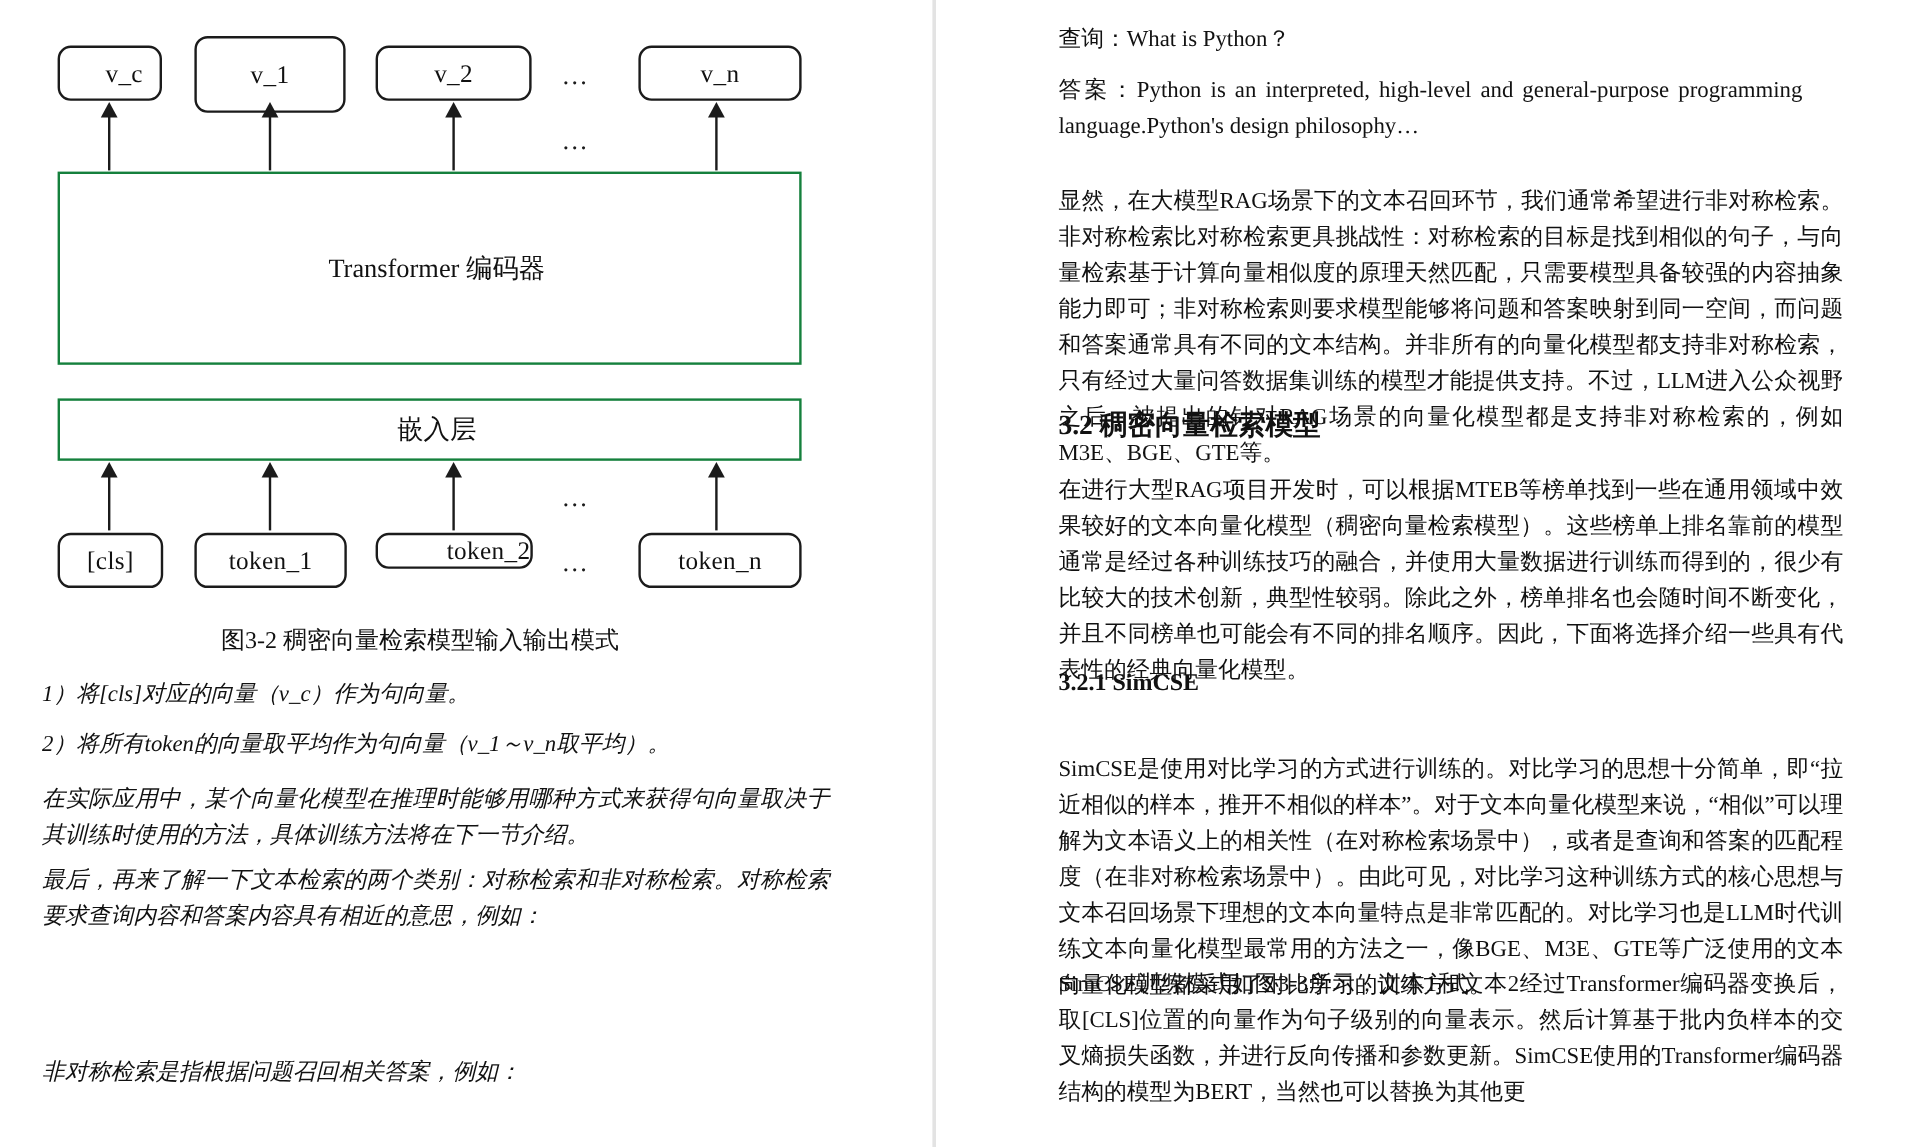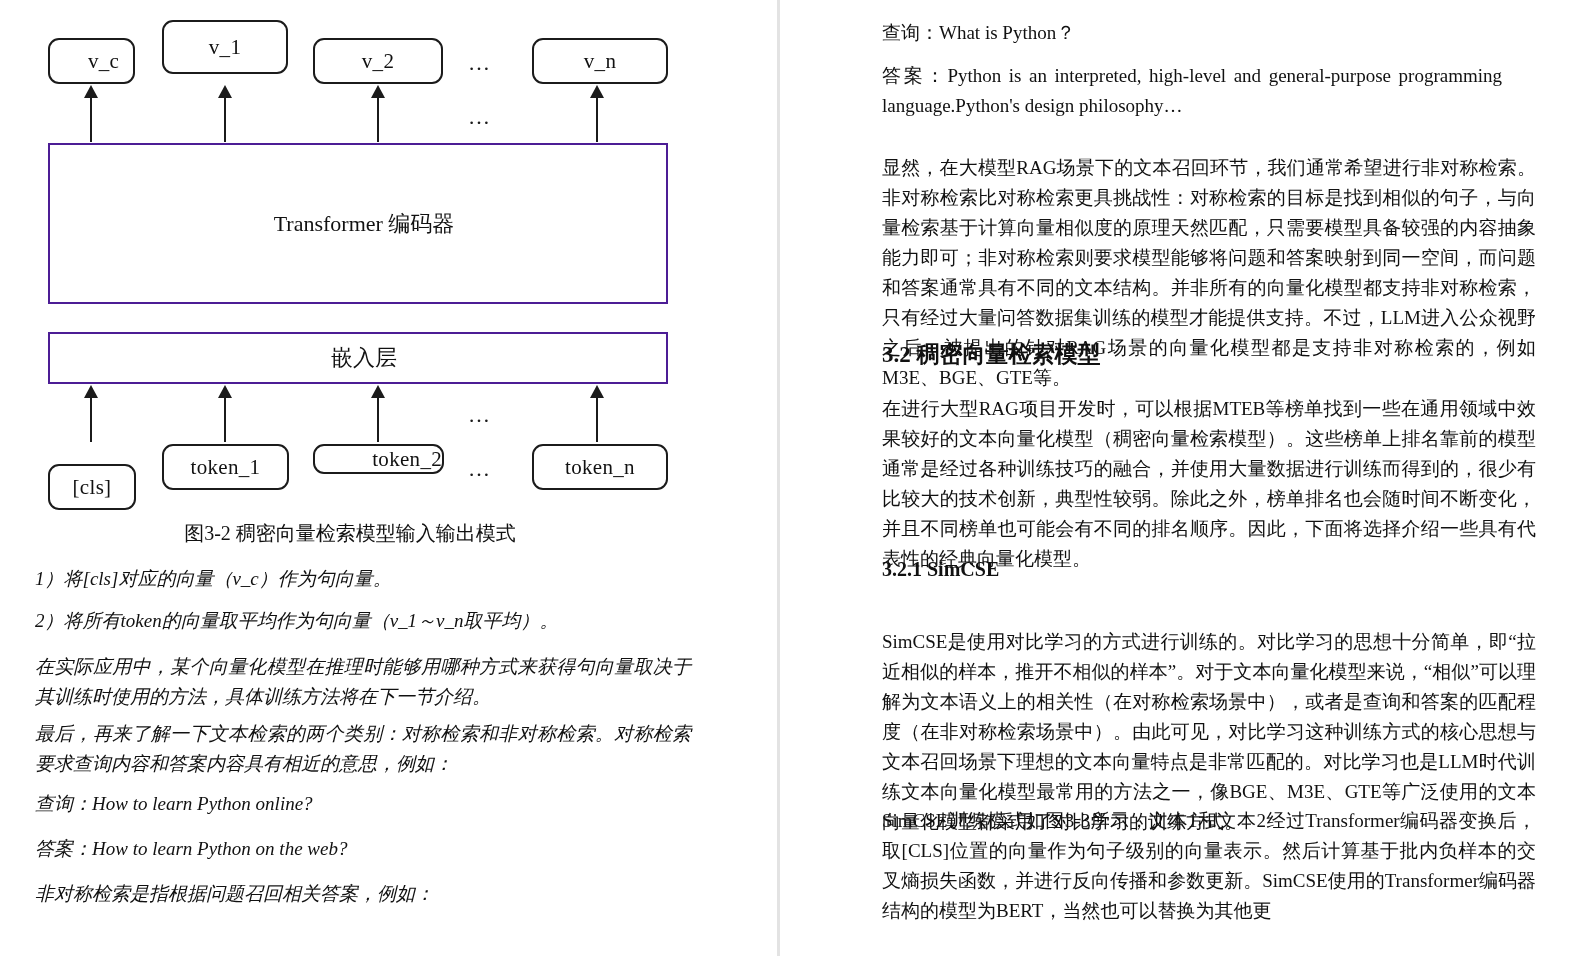--- a/index.html
+++ b/index.html
@@ -49,21 +49,21 @@
     background: #ffffff;
     display: flex;
     align-items: center;
     justify-content: center;
     font-size: 21px;
     letter-spacing: .3px;
     box-sizing: border-box;
   }
   .bigbox {
     position: absolute;
-    border: 2px solid #4c1d95;
+    border: 2px solid #15803d;
     background: #ffffff;
     display: flex;
     align-items: center;
     justify-content: center;
     font-size: 22px;
     box-sizing: border-box;
     padding-left: 12px;
   }
   .arrow {
     position: absolute;
@@ -126,21 +126,21 @@
 
 <div class="page">
 
   <div class="col-left">
 
     <div class="figure">
 
       <div class="node" style="left:48px; top:38px; width:87px; height:46px;padding-left:24px;">
         <span>v_c</span>
       </div>
-      <div class="node" style="left:162px; top:20px; width:126px; height:54px;">
+      <div class="node" style="left:162px; top:30px; width:126px; height:64px;">
         <span>v_1</span>
       </div>
       <div class="node" style="left:313px; top:38px; width:130px; height:46px;">
         <span>v_2</span>
       </div>
       <div class="dots" style="left:468px; top:52px;">…</div>
       <div class="node" style="left:532px; top:38px; width:136px; height:46px;">
         <span>v_n</span>
       </div>
 
@@ -157,21 +157,21 @@
       <div class="bigbox" style="left:48px; top:332px; width:620px; height:52px;">
         <span>嵌入层</span>
       </div>
 
       <div class="arrow" style="left:90px; top:396px; height:46px;"></div>
       <div class="arrow" style="left:224px; top:396px; height:46px;"></div>
       <div class="arrow" style="left:377px; top:396px; height:46px;"></div>
       <div class="dots" style="left:468px; top:404px;">…</div>
       <div class="arrow" style="left:596px; top:396px; height:46px;"></div>
 
-      <div class="node" style="left:48px; top:464px; width:88px; height:46px;">
+      <div class="node" style="left:48px; top:444px; width:88px; height:46px;">
         <span>[cls]</span>
       </div>
       <div class="node" style="left:162px; top:444px; width:127px; height:46px;">
         <span>token_1</span>
       </div>
       <div class="node" style="left:313px; top:444px; width:131px; height:30px;justify-content:flex-end;">
         <span>token_2</span>
       </div>
       <div class="dots" style="left:468px; top:458px;">…</div>
       <div class="node" style="left:532px; top:444px; width:136px; height:46px;">
@@ -183,23 +183,21 @@
     <div class="fig-caption">图3-2 稠密向量检索模型输入输出模式</div>
 
     <div class="para" style="top:564px;">1）将[cls]对应的向量（v_c）作为句向量。</div>
 
     <div class="para" style="top:606px;">2）将所有token的向量取平均作为句向量（v_1～v_n取平均）。</div>
 
     <div class="para" style="top:652px;">在实际应用中，某个向量化模型在推理时能够用哪种方式来获得句向量取决于其训练时使用的方法，具体训练方法将在下一节介绍。</div>
 
     <div class="para" style="top:719px;">最后，再来了解一下文本检索的两个类别：对称检索和非对称检索。对称检索要求查询内容和答案内容具有相近的意思，例如：</div>
 
-    <div class="para" style="top:789px;">查询：How to learn Python online?</div>
-
-    <div class="para" style="top:834px;">答案：How to learn Python on the web?</div>
+
 
     <div class="para" style="top:879px;">非对称检索是指根据问题召回相关答案，例如：</div>
 
   </div>
 
   <div class="col-divider"></div>
 
   <div class="col-right">
 
     <div class="para" style="top:18px;">查询：What is Python？</div>

